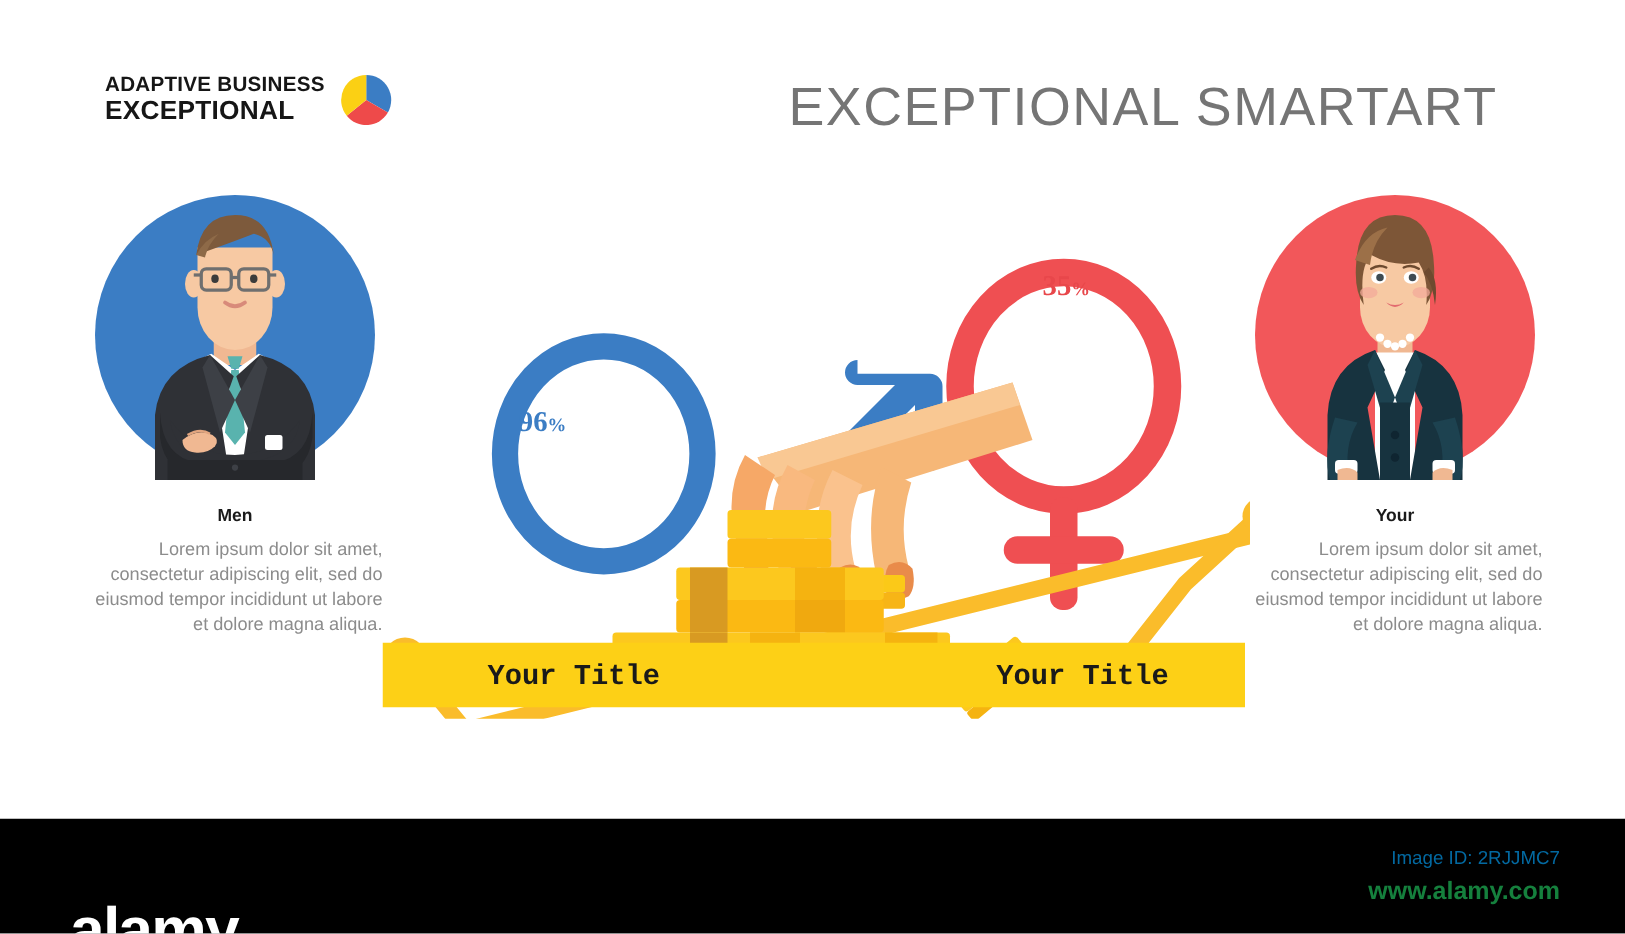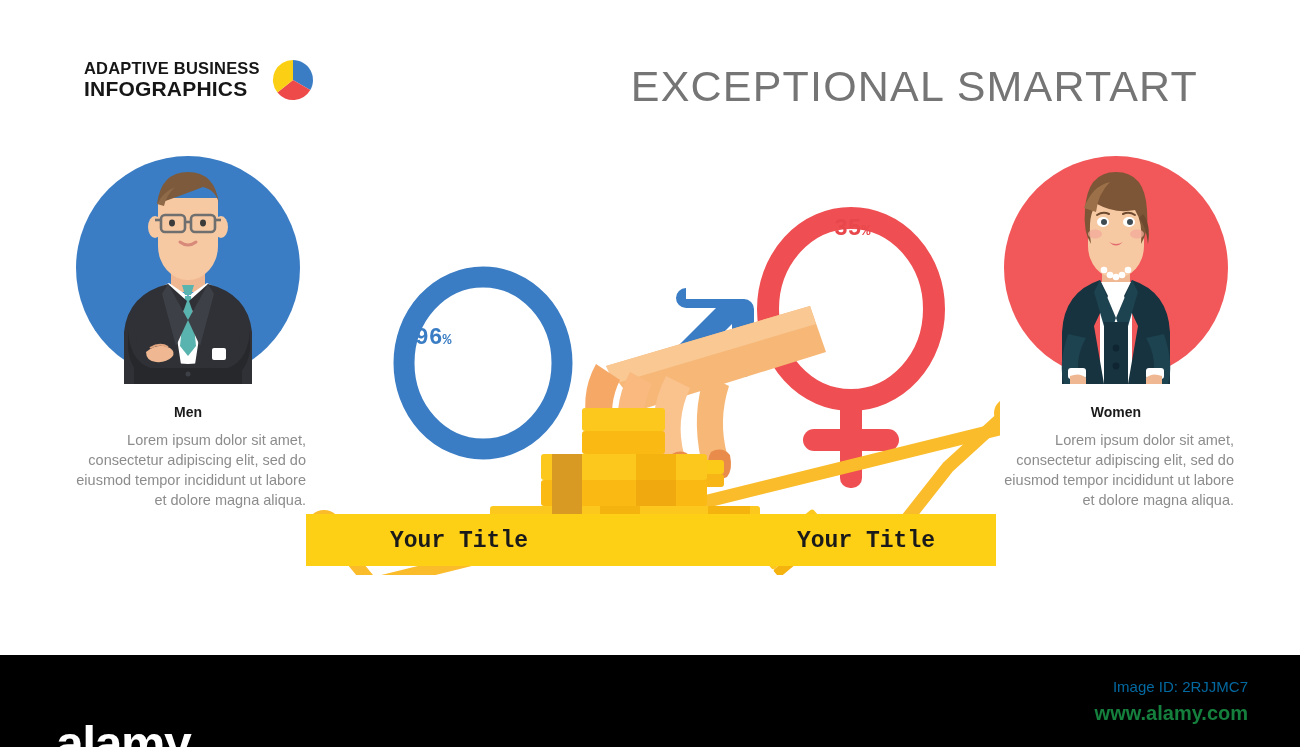--- a/index.html
+++ b/index.html
@@ -102,21 +102,21 @@
     left: 300px;
     top: 150px;
     width: 700px;
     height: 425px;
   }
   #scene svg { display: block; }
 
   .pct-label {
     position: absolute;
     font-weight: 700;
-    font-family: Liberation Mono, monospace;
+    font-family: Liberation Serif, serif;
     white-space: nowrap;
   }
   .pct-male {
     left: 115px;
     top: 175px;
     color: #3b7dc4;
     font-size: 23px;
   }
   .pct-female {
     left: 534px;
@@ -181,21 +181,21 @@
   }
 </style>
 </head>
 <body>
 
 <div id="stage">
 
   <div class="logo-block">
     <div class="logo-text">
       <span class="logo-line1">ADAPTIVE BUSINESS</span>
-      <span class="logo-line2">INFOGRAPHICS</span>
+      <span class="logo-line2">EXCEPTIONAL</span>
     </div>
     <span class="logo-mark">
       <svg width="44" height="44" viewBox="0 0 44 44">
         <path d="M22 22 L22 2 A20 20 0 0 1 39.3 32 Z" fill="#3b7dc4"></path>
         <path d="M22 22 L39.3 32 A20 20 0 0 1 6.4 34.6 Z" fill="#ee4a4a"></path>
         <path d="M22 22 L6.4 34.6 A20 20 0 0 1 22 2 Z" fill="#fbd014"></path>
       </svg>
     </span>
   </div>
 
@@ -296,21 +296,21 @@
         <circle cx="116" cy="214" r="3.4" fill="#0f2531"></circle>
 
         <path d="M68 182 q-10 30 -4 50 h16 q-6 -26 6 -46 z" fill="#1d4250"></path>
         <path d="M164 182 q10 30 4 50 h-16 q6 -26 -6 -46 z" fill="#1d4250"></path>
         <rect x="68" y="216" width="18" height="11" rx="3" fill="#ffffff"></rect>
         <rect x="146" y="216" width="18" height="11" rx="3" fill="#ffffff"></rect>
         <path d="M70 224 q10 -4 16 2 v6 h-16 z" fill="#f0b892"></path>
         <path d="M162 224 q-10 -4 -16 2 v6 h16 z" fill="#f0b892"></path>
       </svg>
     </div>
-    <div class="person-name">Women</div>
+    <div class="person-name">Your</div>
     <div class="person-desc">Lorem ipsum dolor sit amet, consectetur adipiscing elit, sed do eiusmod tempor incididunt ut labore et dolore magna aliqua.</div>
   </div>
 
   <div id="scene">
     <svg width="700" height="425" viewBox="0 0 700 425">
 
       <g>
         <path d="M386 149 h58 a10 10 0 0 1 10 10 v57 a11 11 0 0 1 -22 0 v-42 l-52 52 a11 11 0 0 1 -16 -16 l52 -52 h-30 a10 10 0 0 1 0 -20 z" fill="#3b7dc4"></path>
         <ellipse cx="183" cy="213" rx="79" ry="86" fill="none" stroke="#3b7dc4" stroke-width="21"></ellipse>
       </g>

